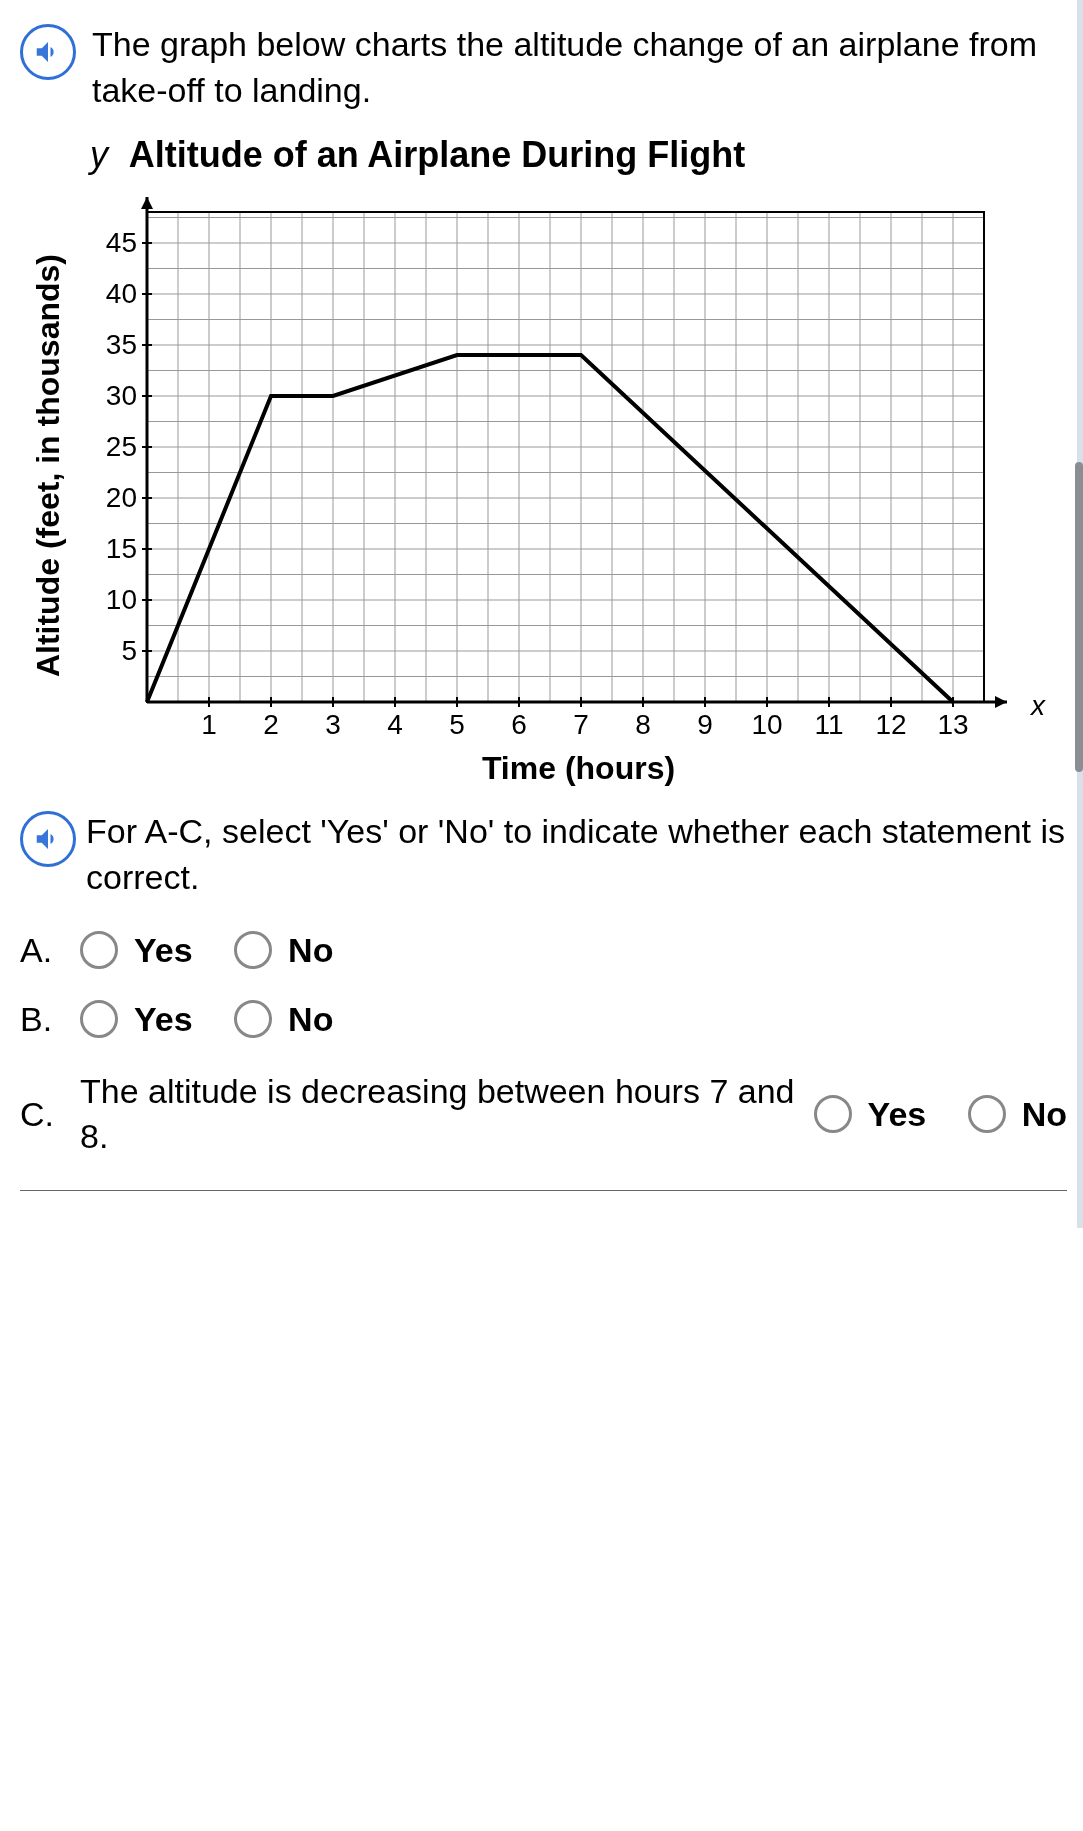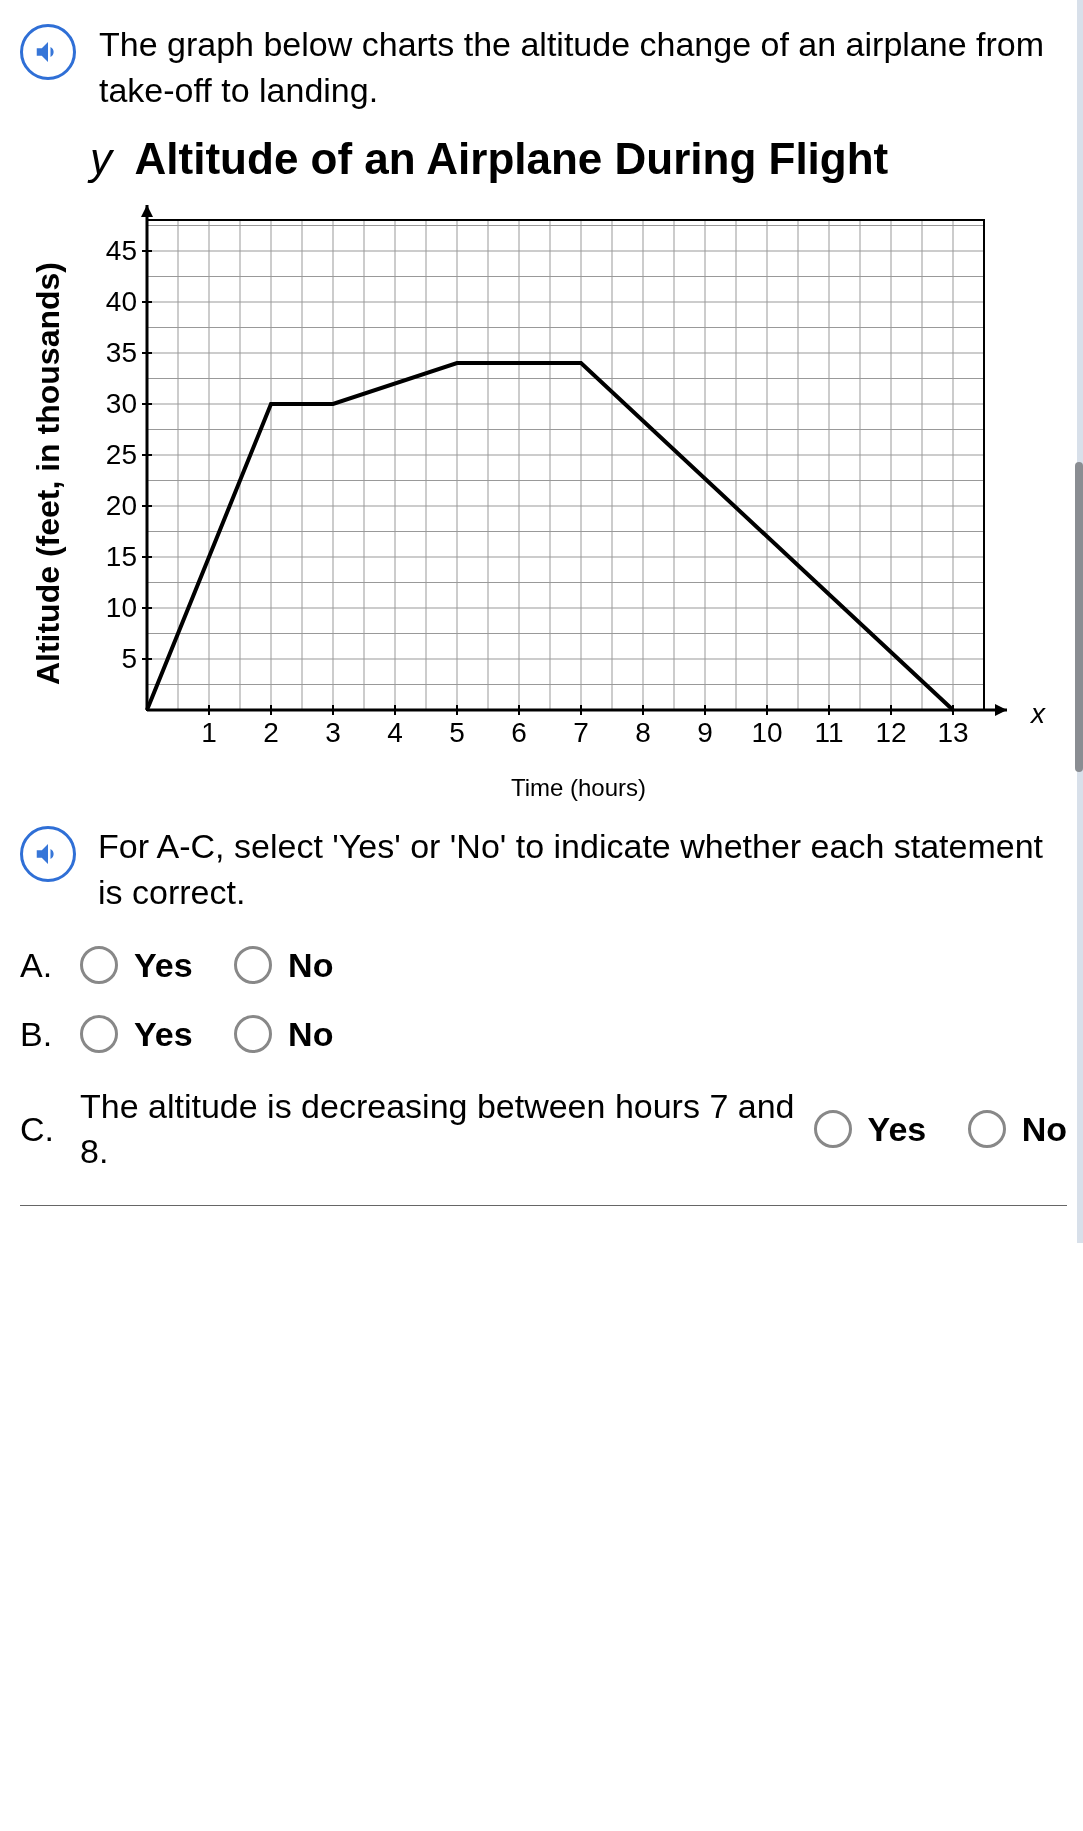--- a/index.html
+++ b/index.html
@@ -6,47 +6,47 @@
   body {
     margin: 0;
     padding: 20px 10px 20px 20px;
     font-family: Arial, Helvetica, sans-serif;
     background: #fff;
     width: 1083px;
     font-size: 34px;
     color: #000;
     border-right: 6px solid #d8e0ea;
   }
-  .intro-row { display: flex; align-items: flex-start; gap: 23px; margin-bottom: 20px; }
+  .intro-row { display: flex; align-items: flex-start; gap: 16px; margin-bottom: 20px; }
   .audio-btn {
     width: 56px; height: 56px; min-width:56px; border: 3px solid #2f6fd6; border-radius: 50%;
     display: flex; align-items: center; justify-content: center;
     background: #fff; cursor: pointer; margin-top: 4px;
   }
   .audio-btn svg { fill: #3776d8; }
   .intro-text { padding-top: 2px; line-height: 1.35; }
   .chart-wrap { display:flex; align-items:center; }
   .yaxis-label {
     writing-mode: vertical-rl; transform: rotate(180deg);
     font-weight: 700; font-size: 32px; text-align:center;
   }
-  .chart-title { font-weight: 700; font-size: 44px; margin-left: 60px; margin-bottom: 6px;}
+  .chart-title { font-weight: 700; font-size: 36px; margin-left: 60px; margin-bottom: 6px;}
   .chart-title .yletter { font-style: italic; font-weight:400; margin-right: 12px;}
-  .xaxis-label { font-weight: 400; font-size: 24px; text-align:center; margin-top: 16px; margin-left:60px;}
+  .xaxis-label { font-weight: 700; font-size: 32px; text-align:center; margin-top: 0; margin-left:60px;}
   .questions { margin-top: 30px; }
   .q-row { display:flex; align-items:center; margin-top: 30px; gap: 10px; }
   .q-letter { width: 50px; font-size: 34px;}
   .q-text { flex: 1; font-size: 34px; line-height:1.35;}
   .answers { display:flex; align-items:center; gap: 16px; font-weight:700; font-size: 34px;}
   .radio {
     width: 38px; height: 38px; border: 3px solid #888; border-radius: 50%;
     display:inline-block; vertical-align:middle; cursor:pointer;
   }
   hr.sep { border:none; border-top:1px solid #666; margin-top:30px;}
-  .second-intro { display:flex; gap:22px; align-items:flex-start; margin-top:20px;}
+  .second-intro { display:flex; gap:10px; align-items:flex-start; margin-top:20px;}
   .xletter { position:absolute; right:-18px; bottom:28px; font-style:italic; font-size:28px;}
   .scroll-indicator {
     position: fixed; right: 0; top: 462px; width: 8px; height: 310px;
     background: #8a8d92; border-radius: 4px;
   }
 </style>
 </head>
 <body>
 
 <div class="intro-row">

